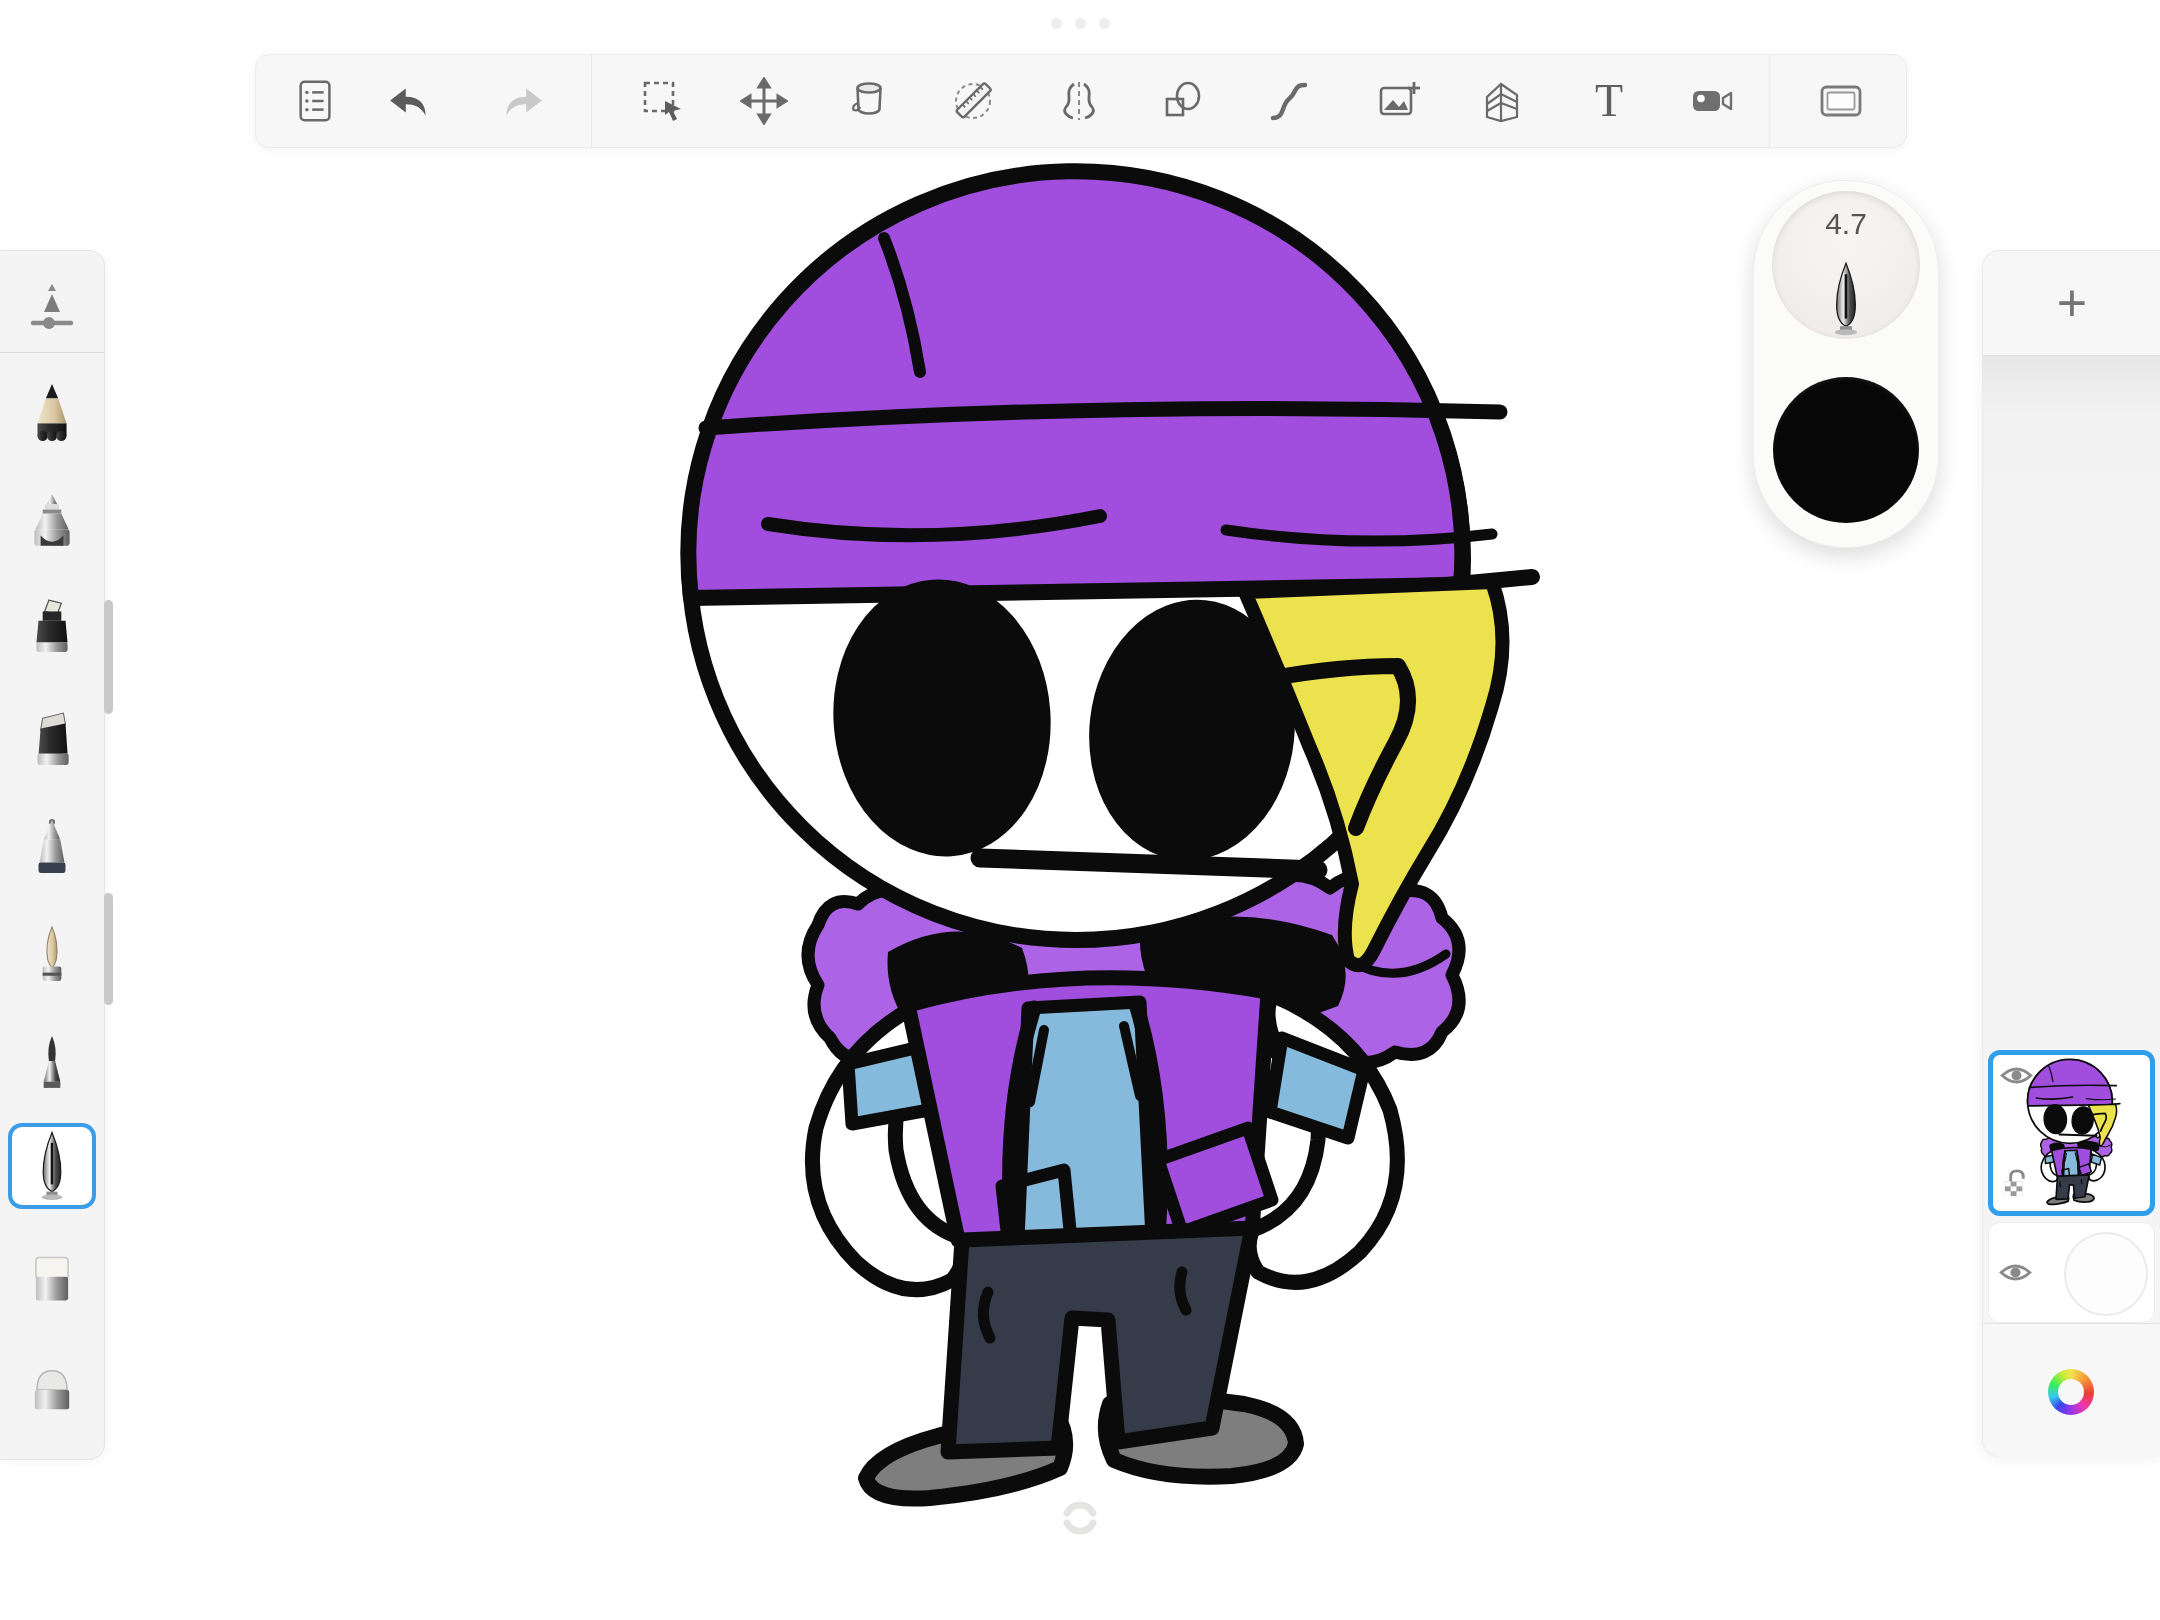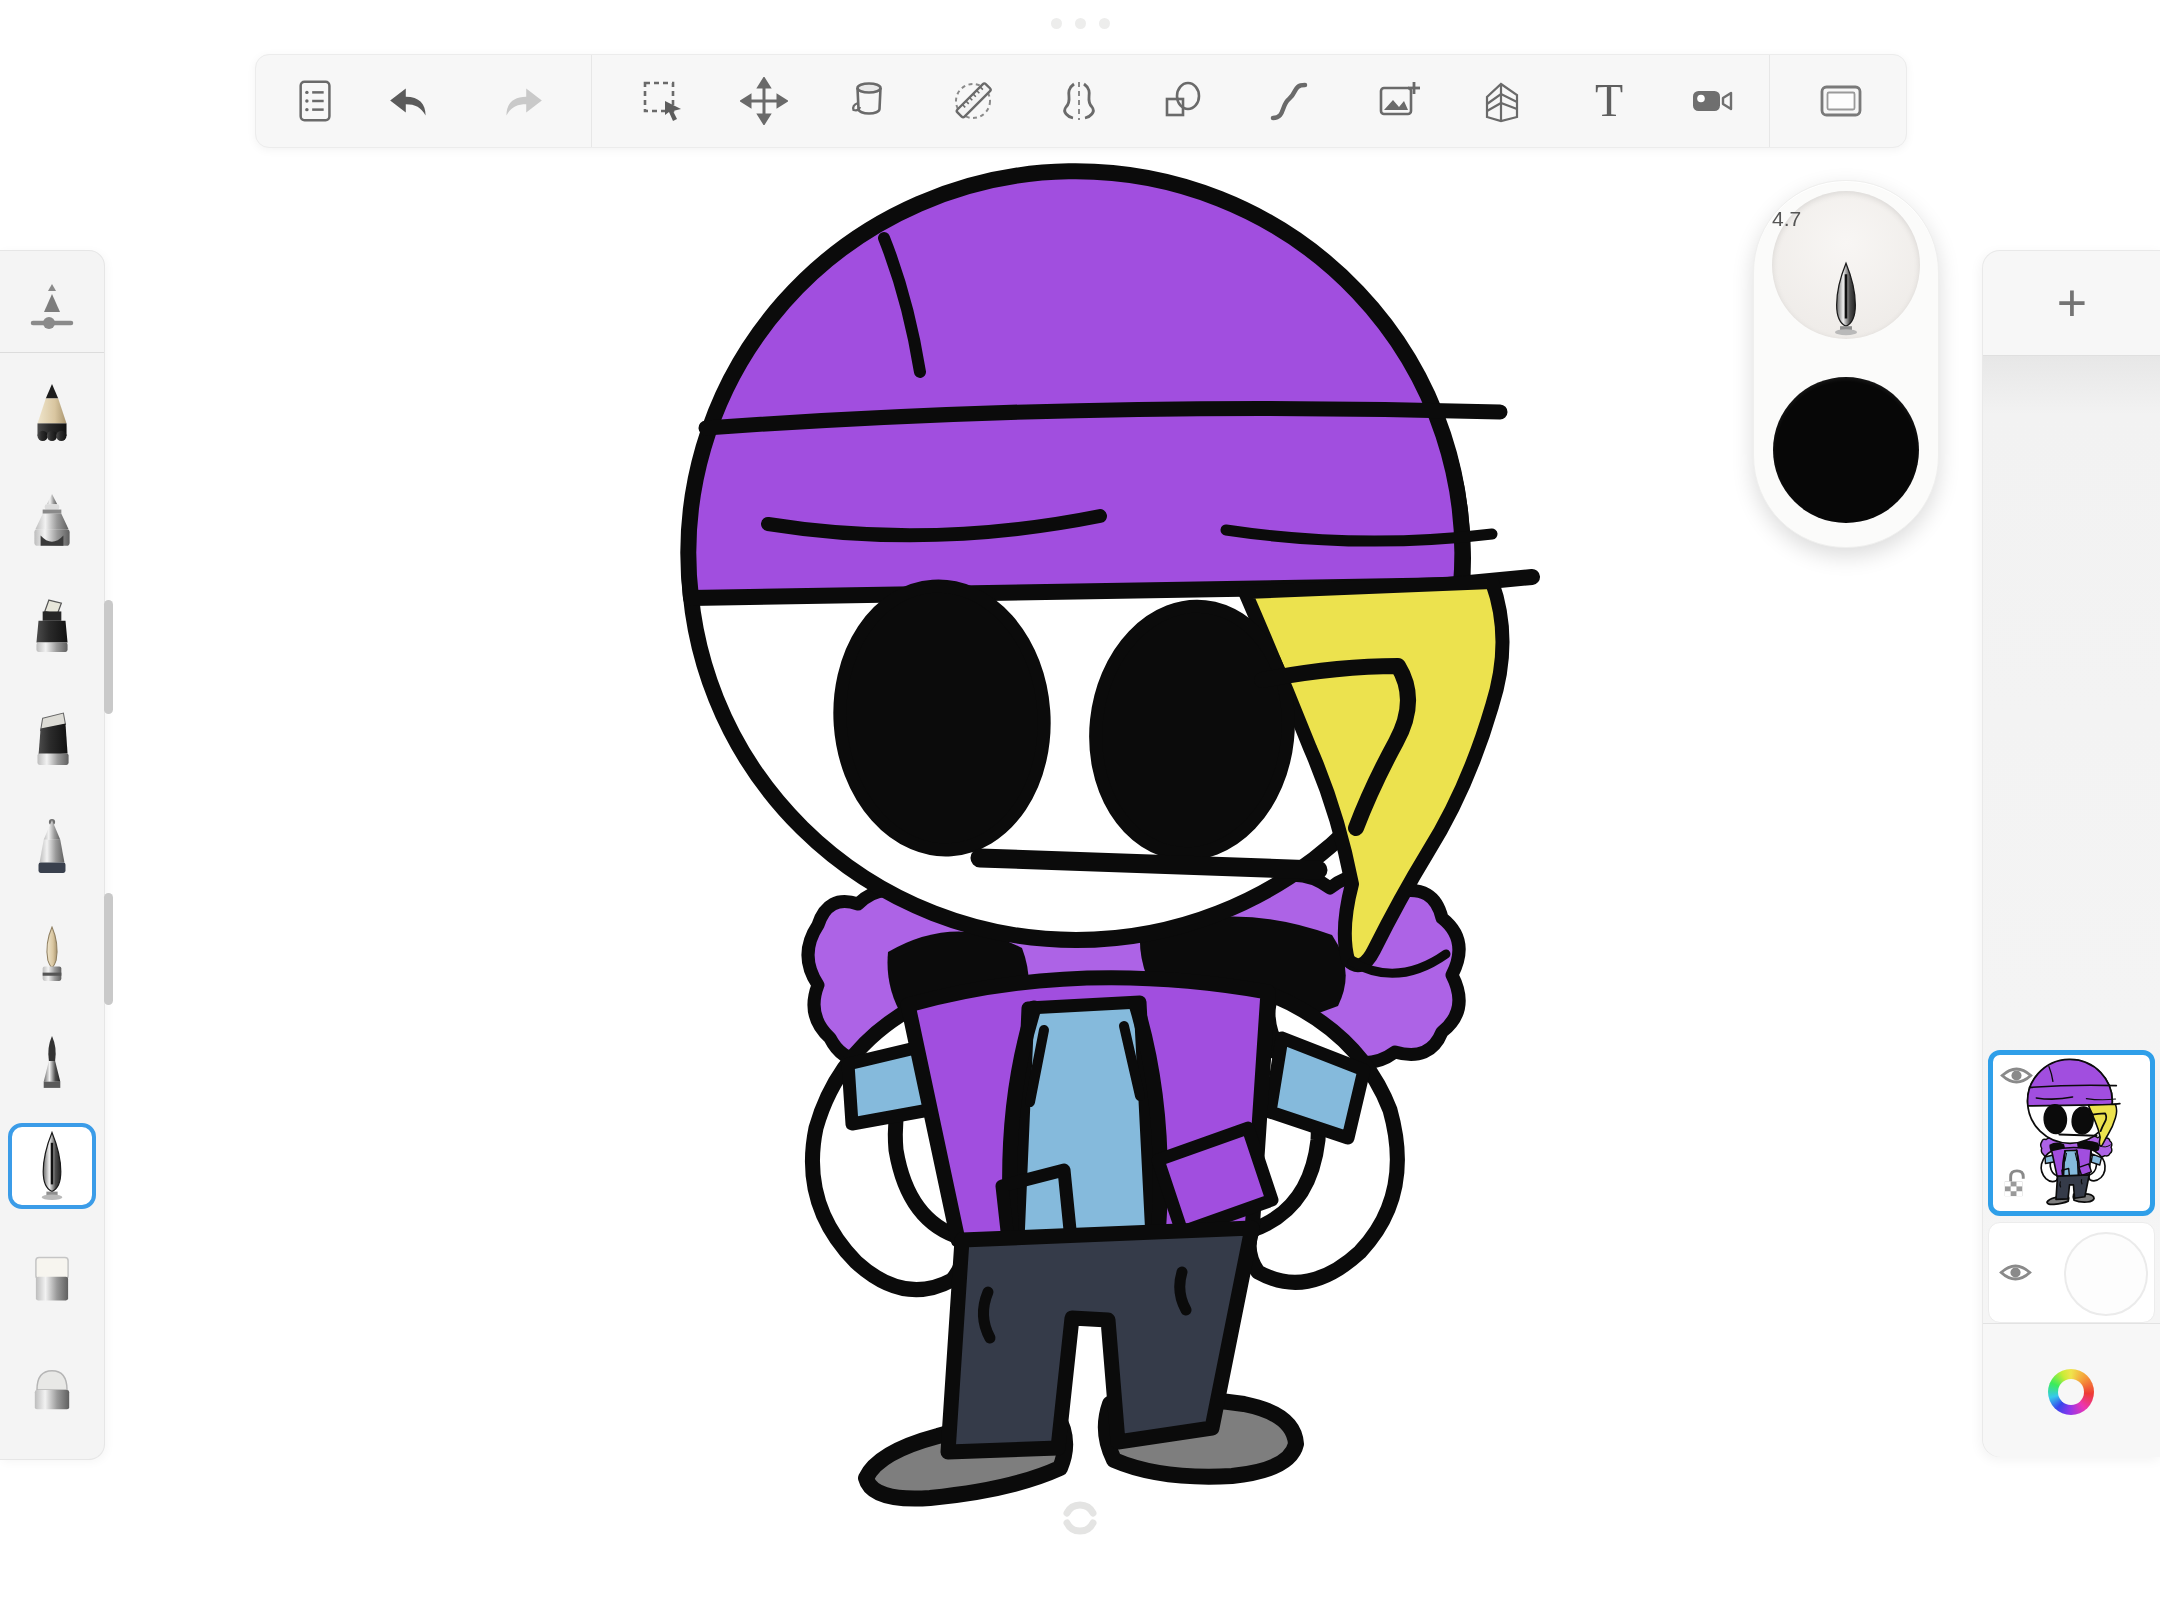--- a/index.html
+++ b/index.html
@@ -28,21 +28,21 @@
                  border:4px solid #3b9ce8;border-radius:14px;box-sizing:border-box;
                  display:flex;align-items:center;justify-content:center;}
   .scroll-thumb{width:9px;border-radius:5px;background:#c9c9c9;}
 
   
   .pill{left:1753px;top:180px;width:184px;height:366px;background:#fbfbfa;border-radius:92px;
         box-shadow:0 8px 22px rgba(0,0,0,.14), inset 0 1px 0 #fff;border:1px solid #efefee;}
   .pill-size{position:absolute;left:18px;top:10px;width:148px;height:148px;border-radius:50%;
              background:radial-gradient(circle at 50% 35%,#f8f6f4 0%,#efece9 75%,#e7e4e0 100%);
              box-shadow:inset 0 2px 6px rgba(0,0,0,.10);}
-  .pill-size-value{position:absolute;left:0;top:16px;width:100%;text-align:left;font-size:21px;color:#555;}
+  .pill-size-value{position:absolute;left:0;top:16px;width:100%;text-align:center;font-size:30px;color:#555;}
   .pill-nib{position:absolute;left:57px;top:62px;width:34px;height:92px;}
   .pill-color{position:absolute;left:19px;top:196px;width:146px;height:146px;border-radius:50%;background:#070707;
               box-shadow:inset 0 2px 4px rgba(255,255,255,.08);}
 
   
   .layers{left:1982px;top:250px;width:178px;height:1205px;background:#f7f7f7;border:1px solid #e9e9e9;border-right:none;
           border-radius:18px 0 0 18px;box-shadow:-2px 3px 12px rgba(0,0,0,.05);}
   .layers-add{position:absolute;left:0;top:0;width:178px;height:104px;display:flex;align-items:center;justify-content:center;
               font-size:52px;font-weight:300;color:#747474;border-radius:18px 0 0 0;}
   .layers-list{position:absolute;left:0;top:104px;width:178px;height:968px;

